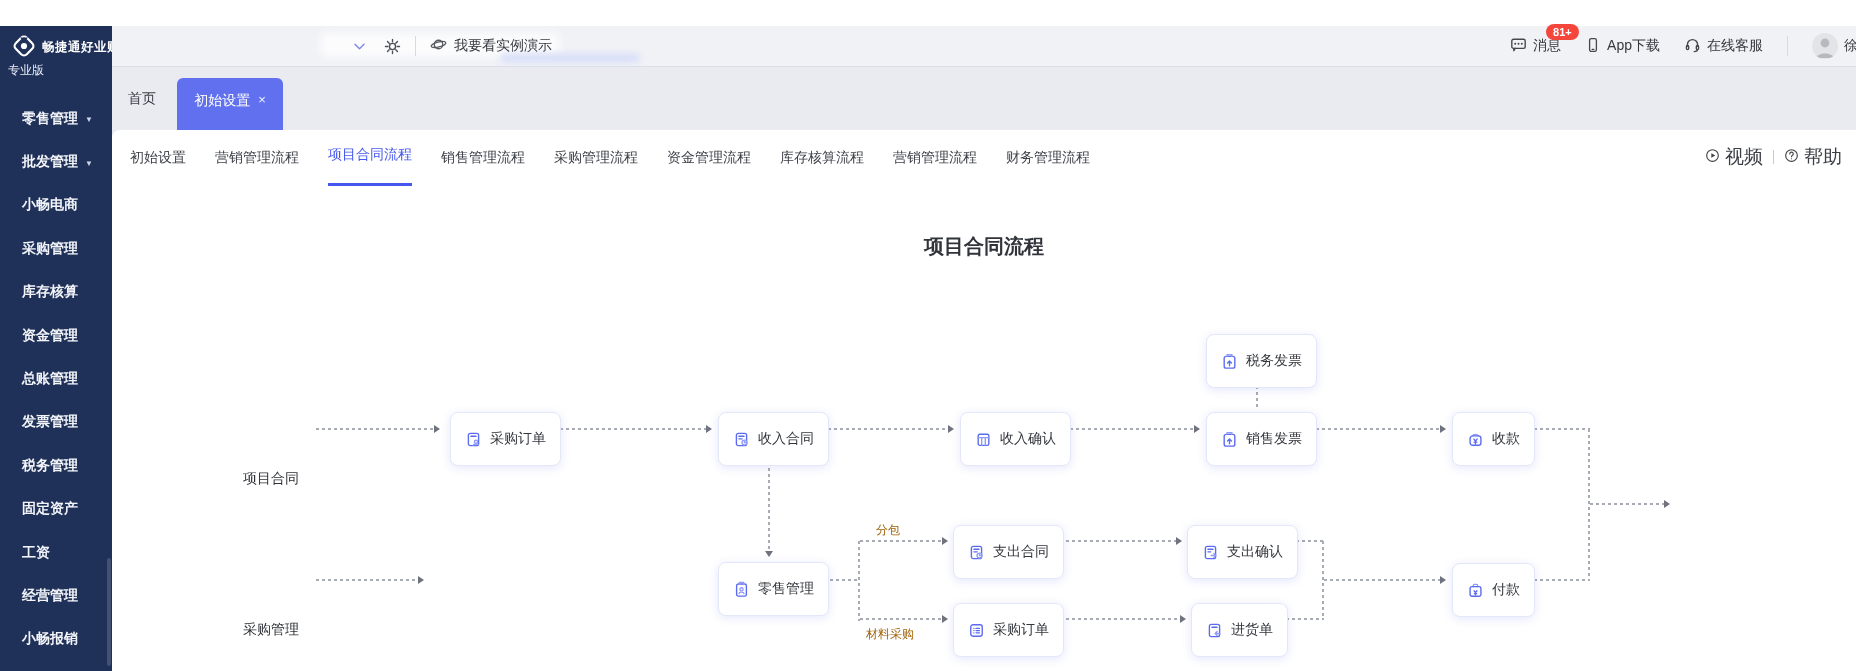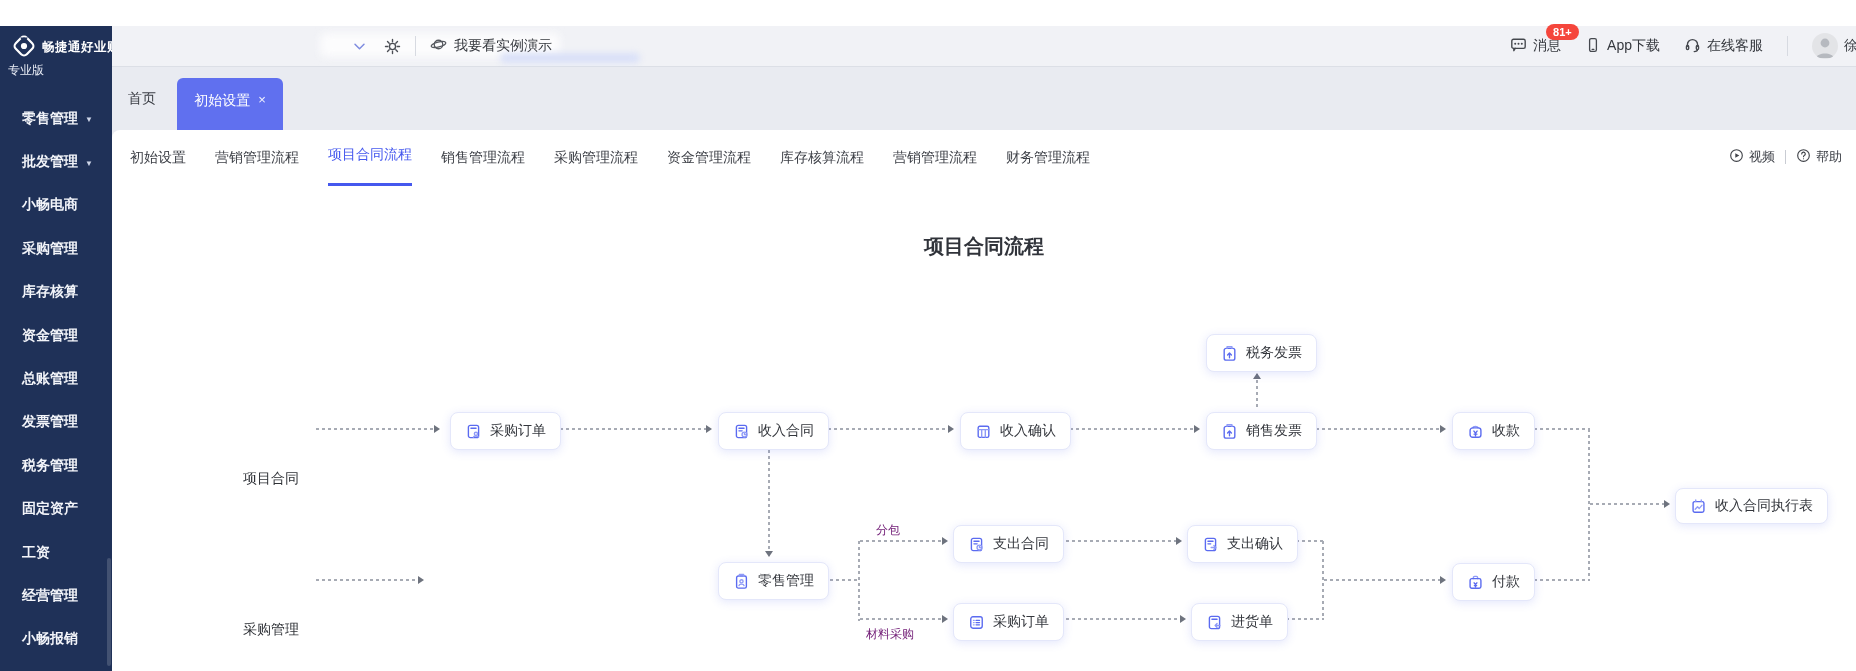--- a/index.html
+++ b/index.html
@@ -35,32 +35,32 @@
   #contentbg{position:absolute;left:112px;top:67px;right:0;bottom:0;background:#e9ebf1;}
   #tab-home{position:absolute;left:16px;top:23px;font-size:14px;color:#3a3d44;cursor:pointer;}
   #tab-active{position:absolute;left:65px;top:11px;width:106px;height:52px;background:#6070ef;border-radius:6px 6px 0 0;
               display:flex;align-items:flex-start;justify-content:center;gap:8px;color:#fff;font-size:14px;cursor:pointer;padding-top:14px;box-sizing:border-box;}
   #tab-active .x{font-size:13px;opacity:.92;}
   
   #card{position:absolute;left:112px;top:130px;right:0;bottom:0;background:#fff;border-radius:8px 0 0 0;}
   #subnav{display:flex;align-items:center;height:54px;padding:0 14px 0 18px;gap:29px;}
   .snav{font-size:14px;color:#3c3f46;cursor:pointer;height:54px;line-height:54px;white-space:nowrap;}
   .snav.active{color:#4558ee;border-bottom:3px solid #4558ee;line-height:51px;}
-  #snav-utils{margin-left:auto;display:flex;align-items:center;gap:10px;font-size:13px;color:#3c3f46;}
+  #snav-utils{margin-left:auto;display:flex;align-items:center;gap:10px;font-size:19px;color:#3c3f46;}
   .util{display:flex;align-items:center;gap:5px;cursor:pointer;white-space:nowrap;}
   #util-div{width:1px;height:14px;background:#c9ccd3;}
   #flow-title{position:absolute;left:112px;right:0;top:233px;text-align:center;font-size:20px;font-weight:600;color:#30333a;}
   
   #flow{position:absolute;inset:0;z-index:5;pointer-events:none;}
-  .node{position:absolute;pointer-events:auto;display:flex;align-items:center;gap:8px;height:36px;padding:0 14px;
+  .node{position:absolute;pointer-events:auto;display:flex;align-items:center;gap:8px;height:36px;padding:8px 14px;
         background:#fff;border:1px solid #e4e7fa;border-radius:8px;box-shadow:0 2px 10px rgba(90,105,235,.16);
         font-size:14px;color:#33363c;white-space:nowrap;cursor:pointer;text-align:right;}
   .nicon{display:flex;align-items:center;}
   .rowlabel{position:absolute;font-size:14px;font-weight:500;color:#2f3237;margin-top:48px;}
-  .blabel{position:absolute;font-size:12px;color:#701a75;}
+  .blabel{position:absolute;font-size:12px;color:#a16207;}
   .eh{position:absolute;height:2px;background:repeating-linear-gradient(to right,#a7abb4 0 3px,transparent 3px 6px);}
   .ev{position:absolute;width:2px;background:repeating-linear-gradient(to bottom,#a7abb4 0 3px,transparent 3px 6px);}
   .ar::after{content:'';position:absolute;right:-6px;top:-3px;border:4px solid transparent;border-left:6px solid #6e737e;}
   .au::before{content:'';position:absolute;top:-5px;left:-3px;border:4px solid transparent;border-bottom:6px solid #6e737e;}
   .ad::after{content:'';position:absolute;bottom:-5px;left:-3px;border:4px solid transparent;border-top:6px solid #6e737e;}
 </style>
 </head>
 <body>
 
 <div id="topstrip"></div>
@@ -383,23 +383,13 @@
   <div class="node" style="left:1452px;top:563px">
     <span class="nicon">
         <svg width="17" height="17" viewBox="0 0 16 16" fill="none" stroke="#5b6bf0" stroke-width="1.3" stroke-linecap="round" stroke-linejoin="round">
           <path d="M6 4.4V3.3c0-.6.5-1.1 1.1-1.1h1.8c.6 0 1.1.5 1.1 1.1v1.1" stroke="#8f9bf7"></path>
           <rect x="2.9" y="4.4" width="10.2" height="9" rx="1.6"></rect>
           <path d="M8 10 6.7 8.3M8 10l1.3-1.7M8 10v2.2M6.9 10.9h2.2"></path>
         </svg>
       </span>
     <span>付款</span>
   </div>
-  <div class="node" style="left:1675px;top:488px;height:34px">
-    <span class="nicon">
-        <svg width="17" height="17" viewBox="0 0 16 16" fill="none" stroke="#5b6bf0" stroke-width="1.3" stroke-linecap="round" stroke-linejoin="round">
-          <rect x="2.9" y="3.4" width="10.2" height="10" rx="1.6"></rect>
-          <path d="M5.4 3.4V1.9M10.6 3.4V1.9" stroke="#8f9bf7"></path>
-          <path d="M4.9 10.6 7.1 8.2l1.6 1.6 2.5-2.9" stroke="#8f9bf7"></path>
-        </svg>
-      </span>
-    <span>收入合同执行表</span>
-  </div>
 </div>
 
 </body></html>

